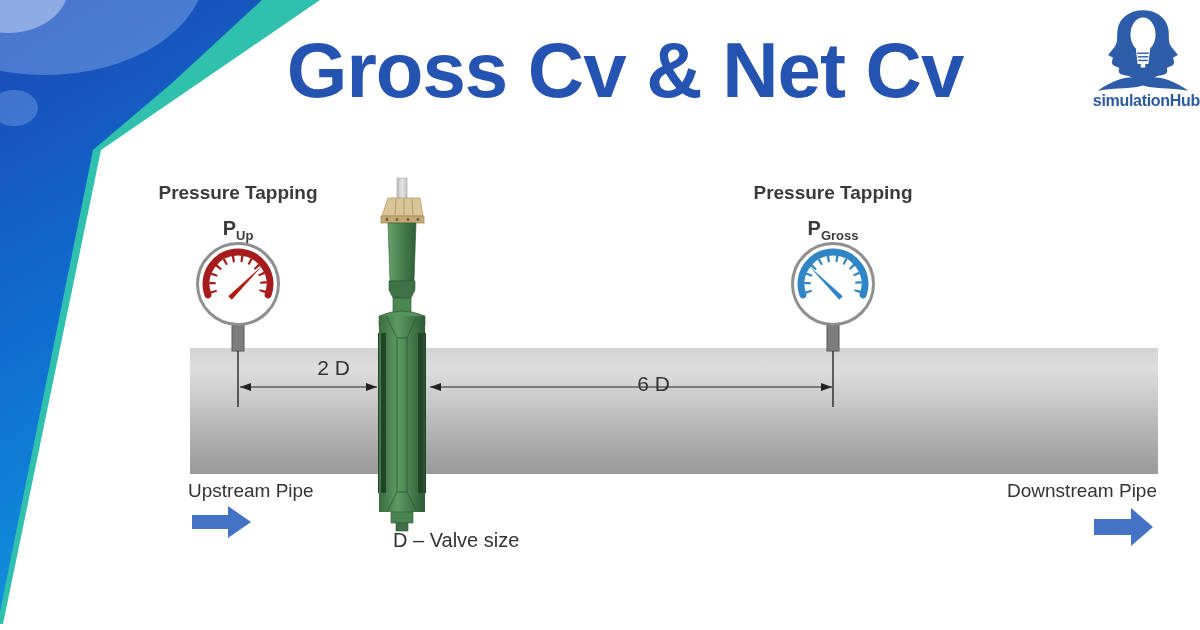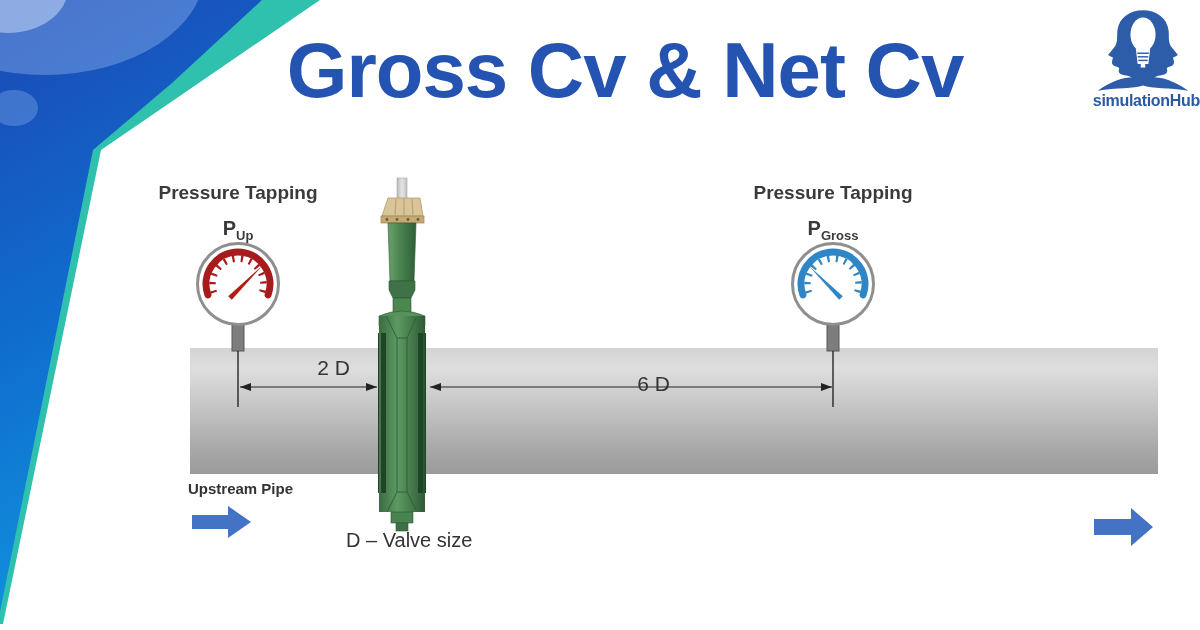--- a/index.html
+++ b/index.html
@@ -11,22 +11,22 @@
     color:#2453b2;letter-spacing:-1px;z-index:2;}
   .logo{left:1086px;top:8px;width:114px;text-align:right;z-index:2;}
   .logo-brand{font-size:16px;font-weight:700;color:#2b5aa3;letter-spacing:-0.3px;margin-top:-2px;}
   .pipe{left:190px;top:348px;width:968px;height:126px;z-index:1;
     background:linear-gradient(180deg,#d3d3d3 0%,#dedede 16%,#c9c9c9 42%,#aaaaaa 78%,#9a9a9a 100%);}
   .tap-label{width:184px;text-align:center;z-index:5;font-weight:bold;}
   .tap-line1{font-size:19px;}
   .tap-line2{font-size:20px;margin-top:13px;}
   .tap-line2 sub{font-size:13px;}
   .dim-label{width:84px;text-align:right;font-size:21px;color:#333;z-index:5;}
-  .flow-label{font-size:15px;color:#333;z-index:5;font-weight:bold;}
-  .valve-size-label{font-size:20px;color:#333;z-index:5;}
+  .flow-label{font-size:19px;color:#333;z-index:5;}
+  .valve-size-label{font-size:20px;color:#333;z-index:5;margin-left:47px;}
   svg{display:block;}
   .z1{z-index:1}.z2{z-index:2}.z3{z-index:3}.z4{z-index:4}
 </style>
 </head>
 <body>
 
 <div class="canvas">
 
   <svg class="abs z1" style="left:0;top:0" width="340" height="630" viewBox="0 0 340 630">
     <defs>
@@ -169,19 +169,20 @@
   </div>
 
   <div class="abs dim-label" style="left:266px;top:356px">2 D</div>
   <div class="abs dim-label" style="left:586px;top:372px">6 D</div>
 
   <div class="abs flow-label" style="left:188px;top:480px">Upstream Pipe</div>
   <svg class="abs z4" style="left:192px;top:506px" width="60" height="32" viewBox="0 0 60 32">
     <polygon points="0,9 36,9 36,0 59,16 36,32 36,23 0,23" fill="#4472c4"></polygon>
   </svg>
 
+  <div class="abs flow-label" style="left:995px;top:480px;width:162px;text-align:right">Downstream Pipe</div>
   <svg class="abs z4" style="left:1094px;top:508px" width="60" height="38" viewBox="0 0 60 38">
     <polygon points="0,11 37,11 37,0 59,19 37,38 37,27 0,27" fill="#4472c4"></polygon>
   </svg>
 
   <div class="abs valve-size-label" style="left:346px;top:529px">D – Valve size</div>
 
 </div>
 
 </body></html>

